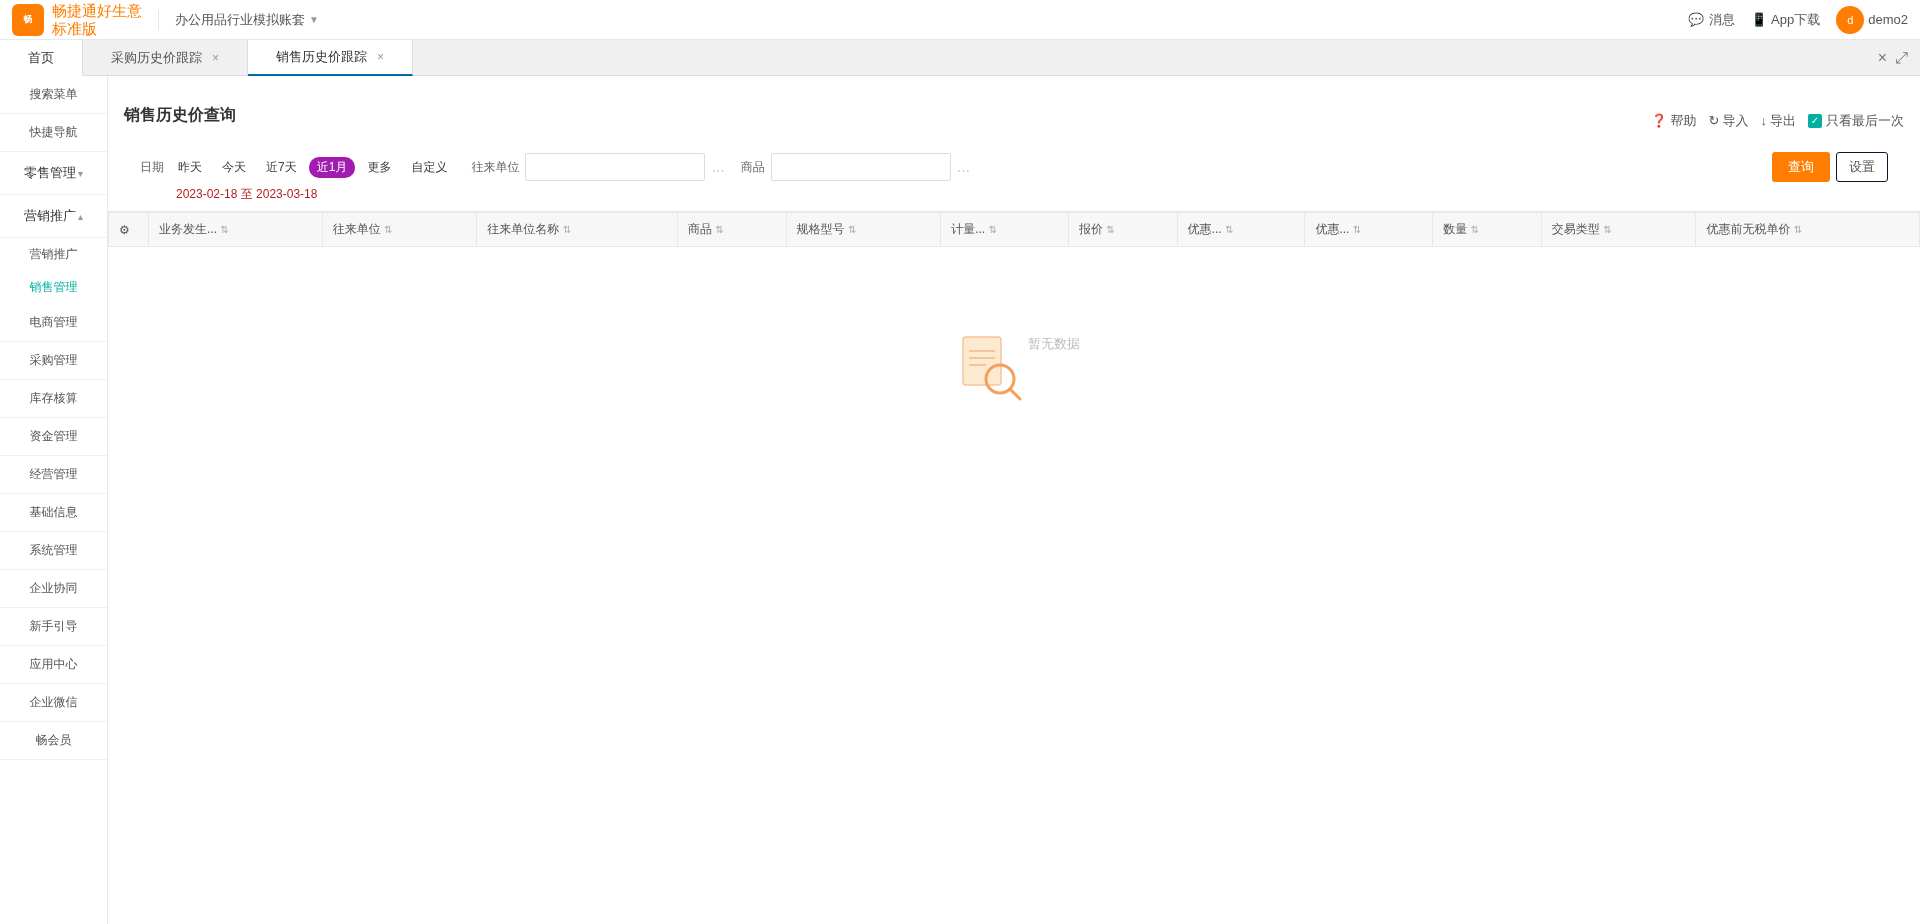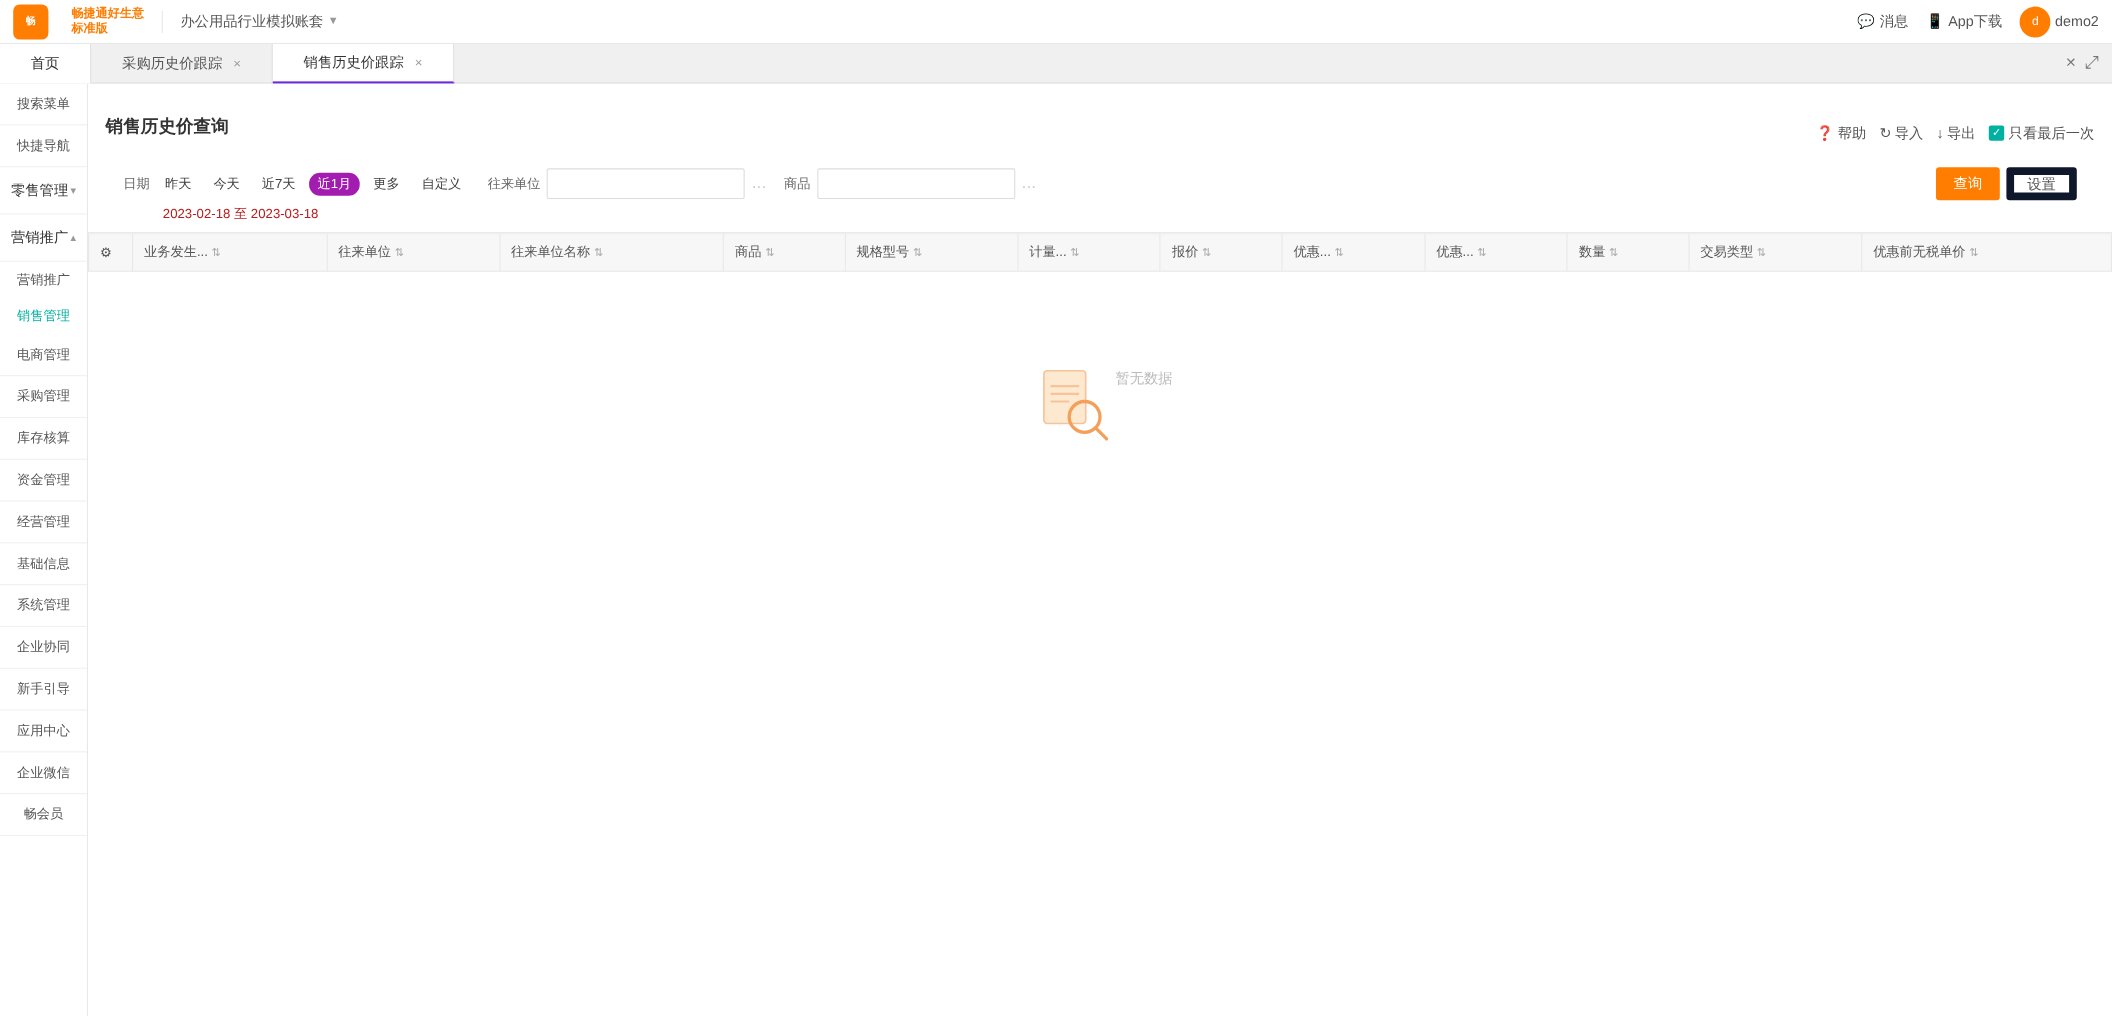--- a/index.html
+++ b/index.html
@@ -2,40 +2,40 @@
 <html><head>
   <meta charset="utf-8">
   <style>
     * { box-sizing: border-box; margin: 0; padding: 0; }
     body { font-family: 'Microsoft YaHei', Arial, sans-serif; font-size: 13px; background: #f5f5f5; color: #333; display: flex; flex-direction: column; height: 924px; overflow: hidden; }
 
     
     .topbar { height: 40px; background: #fff; display: flex; align-items: center; justify-content: space-between; padding: 0 12px; border-bottom: 1px solid #e8e8e8; }
     .topbar-left { display: flex; align-items: center; gap: 8px; }
     .logo-icon { width: 32px; height: 32px; background: #ff7d00; border-radius: 6px; display: flex; align-items: center; justify-content: center; color: white; font-size: 10px; font-weight: bold; }
-    .logo-text { font-size: 11px; color: #ff7d00; font-weight: bold; line-height: 1.2; margin-left: 13px; }
+    .logo-text { font-size: 15px; color: #ff7d00; font-weight: normal; line-height: 1.2; }
     .app-selector { display: flex; align-items: center; gap: 4px; color: #555; font-size: 13px; cursor: pointer; }
     .topbar-right { display: flex; align-items: center; gap: 16px; color: #555; font-size: 13px; }
     .topbar-right-item { display: flex; align-items: center; gap: 4px; cursor: pointer; }
     .avatar { width: 28px; height: 28px; border-radius: 50%; background: #ff7d00; display: flex; align-items: center; justify-content: center; color: white; font-size: 11px; }
 
     
     .tabs-bar { height: 36px; background: #f0f0f0; display: flex; align-items: center; border-bottom: 1px solid #ddd; }
     .tab { padding: 0 28px; height: 36px; display: flex; align-items: center; gap: 6px; cursor: pointer; font-size: 13px; color: #555; border-right: 1px solid #ddd; }
     .tab.home { background: #fff; color: #333; }
-    .tab.active { background: #fff; color: #333; border-bottom: 2px solid #6d28d9; }
+    .tab.active { background: #fff; color: #333; border-bottom: 2px solid #0369a1; }
     .tab-close { font-size: 12px; color: #999; cursor: pointer; margin-left: 4px; }
     .tab-actions { margin-left: auto; display: flex; align-items: center; gap: 8px; padding-right: 12px; }
     .tab-action-btn { cursor: pointer; color: #777; font-size: 16px; }
 
     
     .main-layout { display: flex; flex: 1; overflow: hidden; }
 
     
-    .sidebar { width: 80px; background: #fff; border-right: 1px solid #e8e8e8; display: flex; flex-direction: column; overflow-y: auto; }
+    .sidebar { width: 108px; background: #fff; border-right: 1px solid #e8e8e8; display: flex; flex-direction: column; overflow-y: auto; }
     .sidebar-item { padding: 10px 4px; text-align: center; cursor: pointer; font-size: 12px; color: #555; border-bottom: 1px solid #f0f0f0; }
     .sidebar-item.section { font-size: 13px; color: #333; display: flex; align-items: center; justify-content: center; gap: 2px; padding: 12px 8px; }
     .sidebar-sub { font-size: 12px; color: #555; padding: 8px 4px; text-align: center; cursor: pointer; }
 
     
     .content { flex: 1; display: flex; flex-direction: column; overflow: hidden; background: #f5f5f5; }
 
     
     .page-header { background: #fff; padding: 29px 16px 0 16px; border-bottom: 1px solid #e8e8e8; }
     .page-title { font-size: 16px; font-weight: bold; color: #333; margin-bottom: 10px; }
@@ -49,21 +49,21 @@
     .filter-bar { background: #fff; padding: 8px 16px 10px 16px; display: flex; align-items: center; gap: 16px; flex-wrap: wrap; }
     .filter-group { display: flex; align-items: center; gap: 6px; }
     .filter-label { color: #666; font-size: 12px; white-space: nowrap; }
     .date-options { display: flex; align-items: center; gap: 4px; }
     .date-btn { padding: 2px 8px; font-size: 12px; cursor: pointer; color: #404040; border-radius: 2px; }
     .date-btn.active { background: #a21caf; color: white; border-radius: 10px; }
     .date-range { font-size: 12px; color: #b91c1c; margin-left: 4px; }
     .input-field { height: 28px; border: 1px solid #ddd; border-radius: 2px; padding: 0 8px; font-size: 12px; min-width: 200px; color: #333; }
     .input-dots { color: #ccc; font-size: 16px; cursor: pointer; }
     .search-btn { height: 30px; background: #ff7d00; color: white; border: none; border-radius: 3px; padding: 0 16px; font-size: 13px; cursor: pointer; }
-    .settings-btn { height: 30px; background: #fff; color: #555; border: 7px solid #0f172a; border-radius: 3px; padding: 0 12px; font-size: 13px; cursor: pointer; }
+    .settings-btn { height: 30px; background: #fff; color: #555; border: 1px solid #0f172a; border-radius: 3px; padding: 0 12px; font-size: 13px; cursor: pointer; }
     .filter-right { margin-left: auto; display: flex; gap: 6px; }
 
     
     .table-container { flex: 1; overflow: auto; background: #fff; margin: 0; }
     .data-table { width: 100%; border-collapse: collapse; }
     .data-table th { background: #f7f7f7; border: 1px solid #e8e8e8; padding: 8px 10px; font-size: 12px; font-weight: normal; color: #555; white-space: nowrap; text-align: left; }
     .col-settings { width: 40px; text-align: center; }
     .sort-icon { color: #aaa; font-size: 10px; }
 
     

